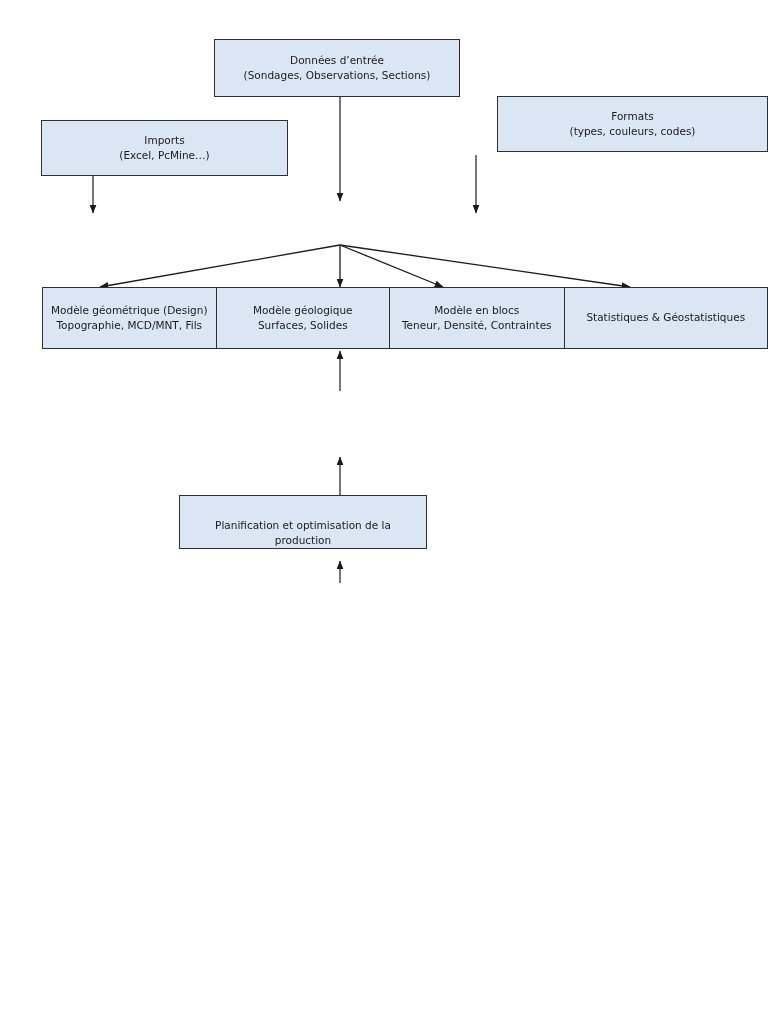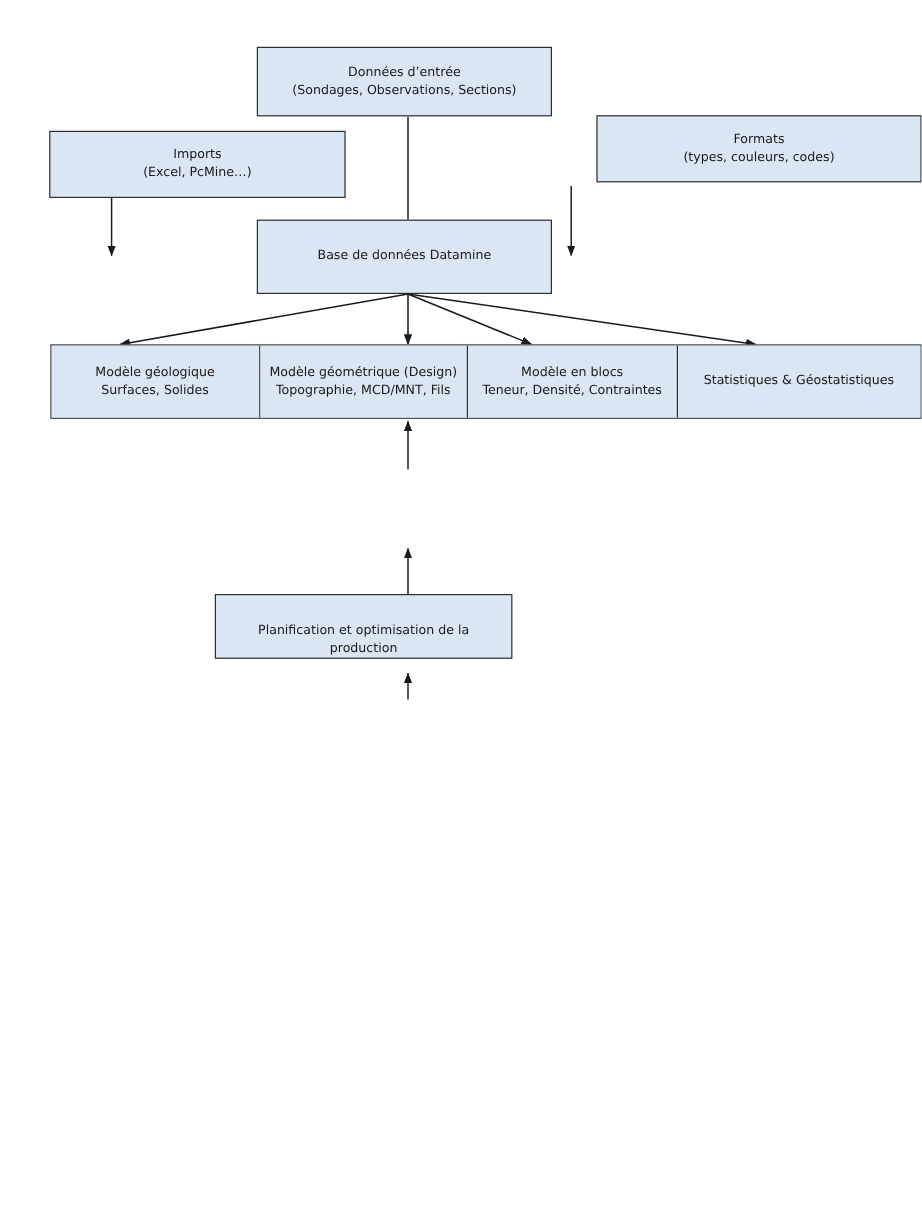--- a/index.html
+++ b/index.html
@@ -127,42 +127,39 @@
     <line x1="340" y1="492" x2="340" y2="442" stroke="#1a1a1a" stroke-width="1.2" marker-end="url(#arrowhead)"></line>
 
     <line x1="340" y1="568" x2="340" y2="546" stroke="#1a1a1a" stroke-width="1.2" marker-end="url(#arrowhead)"></line>
   </svg>
 
   <div class="node" id="node-donnees-entree" style="left:214px; top:24px; width:246px; height:58px;">
     <span class="node-label">Données d’entrée
 (Sondages, Observations, Sections)</span>
   </div>
 
-  <div class="node" id="node-imports" style="left:41px; top:94px; width:247px; height:56px;align-items:center;">
+  <div class="node" id="node-imports" style="left:41px; top:105px; width:247px; height:56px;align-items:center;">
     <span class="node-label">Imports
 (Excel, PcMine…)</span>
   </div>
 
   <div class="node" id="node-formats" style="left:497px; top:81px; width:271px; height:56px;">
     <span class="node-label">Formats
 (types, couleurs, codes)</span>
   </div>
 
-  <div class="node" id="node-base-de-donnees" style="left:214px; top:168px; width:246px; height:62px;">
-    <span class="node-label">Base de données Datamine</span>
-  </div>
 
   <div id="model-band">
+    <div class="band-cell cell-w1">
+      <span class="node-label">Modèle géométrique (Design)
+Topographie, MCD/MNT, Fils</span>
+    </div>
     <div class="band-cell cell-w2">
       <span class="node-label">Modèle géologique
 Surfaces, Solides</span>
-    </div>
-    <div class="band-cell cell-w1">
-      <span class="node-label">Modèle géométrique (Design)
-Topographie, MCD/MNT, Fils</span>
     </div>
     <div class="band-cell cell-w3">
       <span class="node-label">Modèle en blocs
 Teneur, Densité, Contraintes</span>
     </div>
     <div class="band-cell cell-w4">
       <span class="node-label">Statistiques &amp; Géostatistiques</span>
     </div>
   </div>
 

